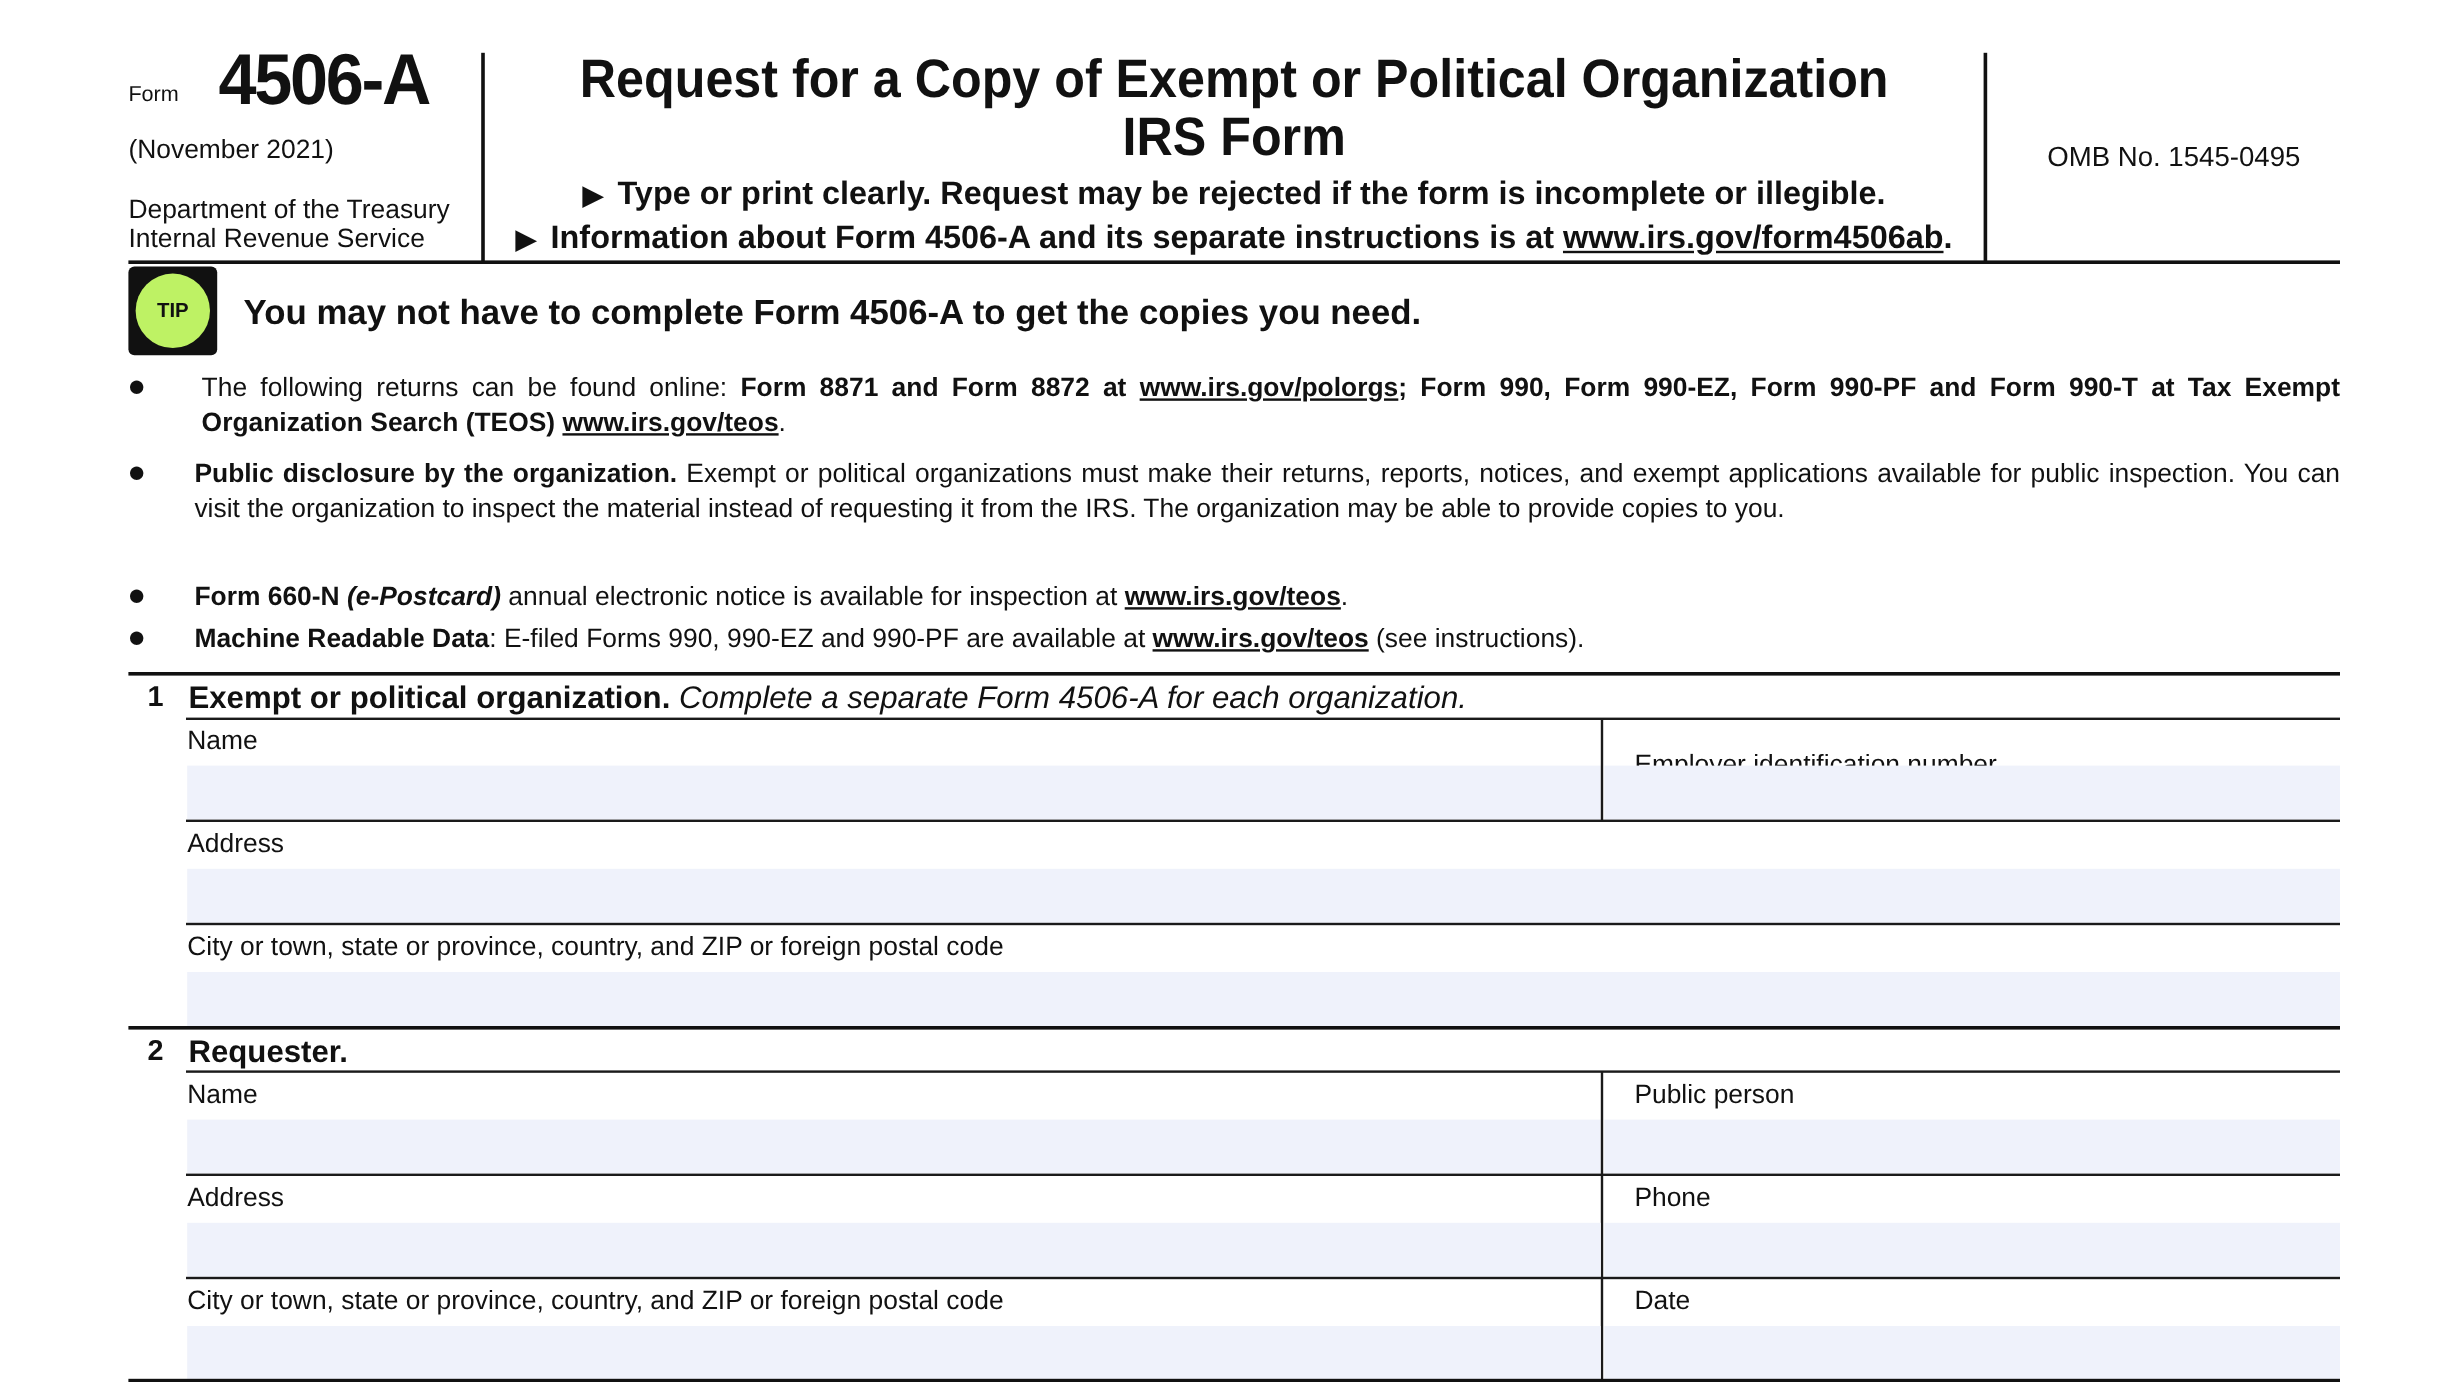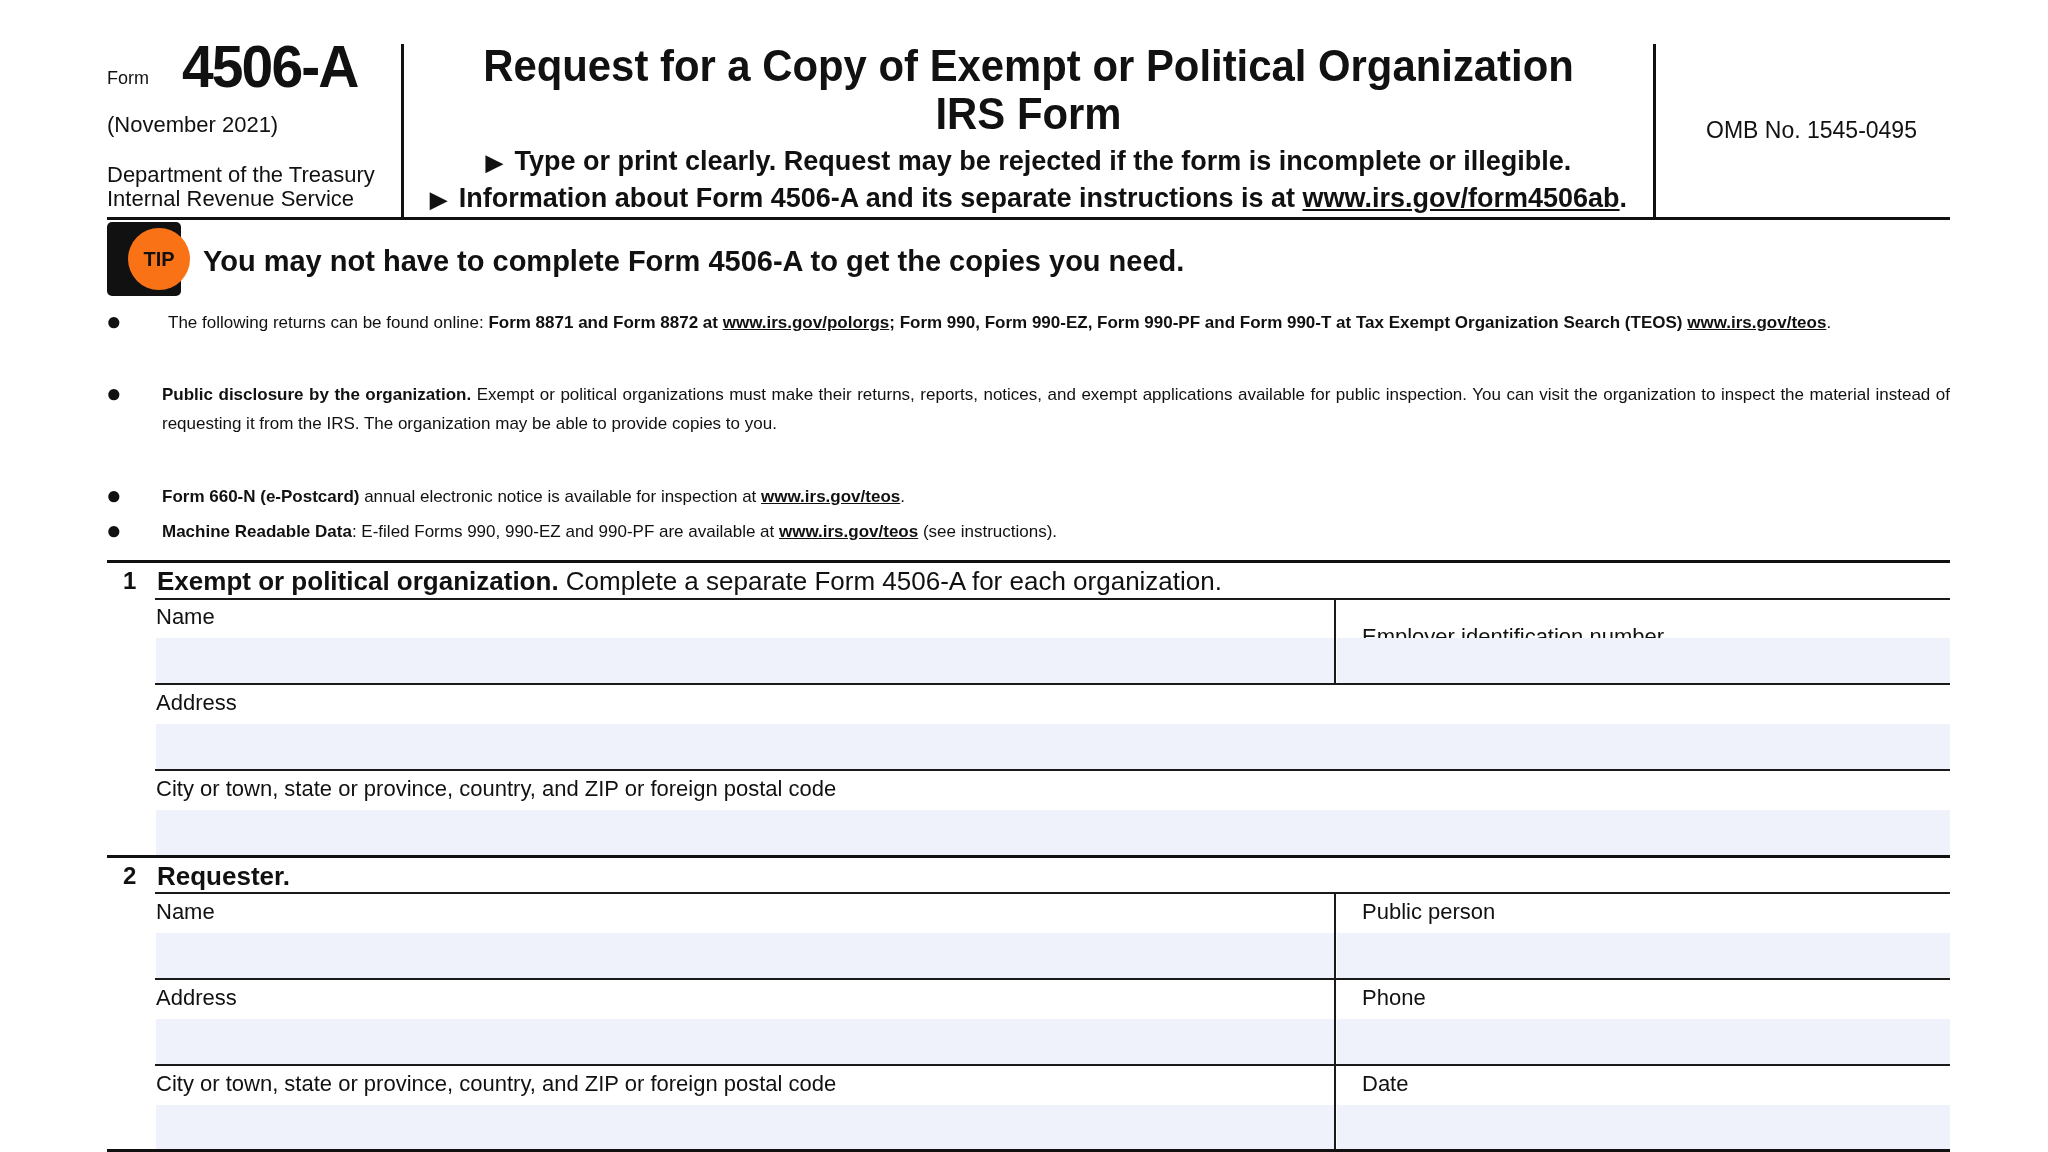--- a/index.html
+++ b/index.html
@@ -21,30 +21,30 @@
   .title1 { top:42px; }
   .title2 { top:90px; }
   .instr { left:402px; width:1253px; text-align:center; font-weight:bold; font-size:27px; white-space:nowrap; }
   .instr1 { top:146px; }
   .instr2 { top:183px; }
   .instr .arrow { font-size:22px; margin-right:12px; }
   .omb { left:1706px; top:117px; font-size:23px; }
 
   
   .tip-box { left:107px; top:222px; width:74px; height:74px; background:#111; border-radius:5px; }
-  .tip-circle { position:absolute; left:21px; top:6px; width:62px; height:62px; border-radius:50%; background:#f97316;
-                display:flex; align-items:center; justify-content:center; font-weight:bold; font-size:20px; color:#111; }
+  .tip-circle { position:absolute; left:6px; top:6px; width:62px; height:62px; border-radius:50%; background:#bef264;
+                display:flex; align-items:center; justify-content:center; font-weight:bold; font-size:17px; color:#111; }
   .tip-text { left:203px; top:245px; font-weight:bold; font-size:29px; }
 
   
   .bullet-dot { left:106px; font-size:26px; }
-  .btext { font-size:17px; line-height:29px; text-align:justify; }
+  .btext { font-size:22px; line-height:29px; text-align:justify; }
   .btext a, .ul { text-decoration:underline; color:#111; }
   .b { font-weight:bold; }
-  .i { }
+  .i { font-style:italic; }
 
   
   .sec-num { left:123px; font-size:24px; font-weight:bold; }
   .sec-title { left:157px; font-size:26px; }
   .flabel { font-size:22px; }
 </style>
 </head>
 <body>
 
 <div>

